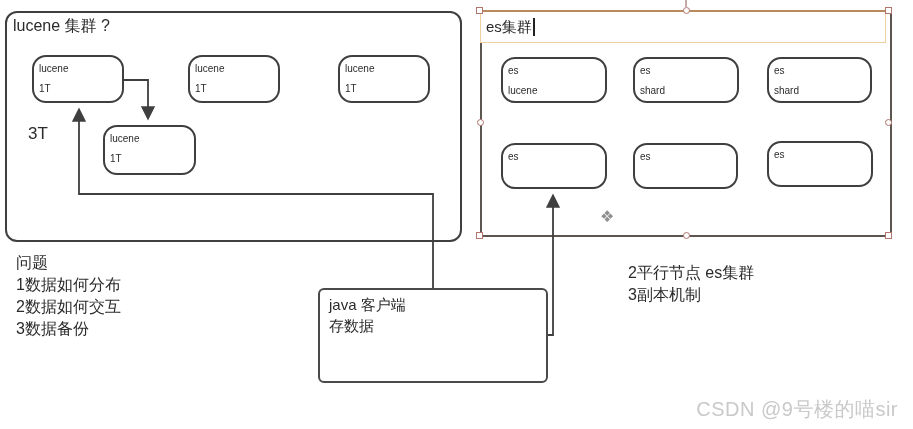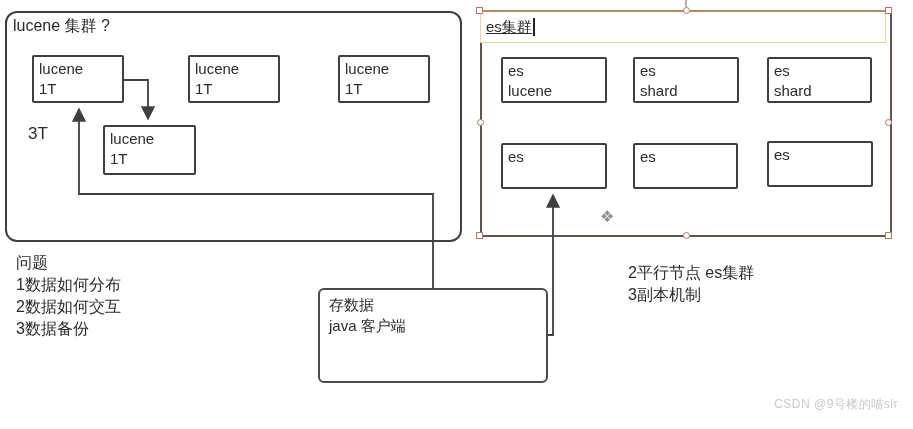--- a/index.html
+++ b/index.html
@@ -9,27 +9,27 @@
   }
   
   .panel{position:absolute;border:2px solid #3f3f3f;border-radius:12px;background:transparent;}
   .lucene-panel{left:5px;top:11px;width:453px;height:227px;}
   .panel-title{position:absolute;left:6px;top:3px;font-size:16px;color:#2b2b2b;white-space:nowrap;}
   .es-panel{left:480px;top:10px;width:408px;height:225px;border:2px solid #5d5550;border-top:none;border-radius:0;}
   
   .es-titlefield{
     position:absolute;left:480px;top:10px;width:406px;height:33px;box-sizing:border-box;
     border:1px solid #f0cfa2;border-top:2px solid #b98a5e;background:#fff;
-    display:flex;align-items:center;padding-left:5px;font-size:15px;color:#2b2b2b;text-decoration:underline;
+    display:flex;align-items:center;padding-left:5px;font-size:15px;color:#2b2b2b;
   }
   .caret{display:inline-block;width:2px;height:18px;background:#222;margin-left:1px;}
   
   .node{
-    position:absolute;box-sizing:border-box;border:2px solid #3f3f3f;border-radius:2px;background:#fff;
-    font-size:15px;line-height:20px;padding:2px 0 0 5px;white-space:pre-line;
+    position:absolute;box-sizing:border-box;border:2px solid #3f3f3f;border-radius:14px;background:#fff;
+    font-size:10px;line-height:20px;padding:2px 0 0 5px;white-space:pre-line;
   }
   .n-l1{left:32px;top:55px;width:92px;height:48px;}
   .n-l2{left:188px;top:55px;width:92px;height:48px;}
   .n-l3{left:338px;top:55px;width:92px;height:48px;}
   .n-l4{left:103px;top:125px;width:93px;height:50px;}
   .n-e1{left:501px;top:57px;width:106px;height:46px;}
   .n-e2{left:633px;top:57px;width:106px;height:46px;}
   .n-e3{left:767px;top:57px;width:105px;height:46px;}
   .n-e4{left:501px;top:143px;width:106px;height:46px;}
   .n-e5{left:633px;top:143px;width:105px;height:46px;}
@@ -47,21 +47,21 @@
   .notes-right{left:628px;top:262px;}
   
   .handle{position:absolute;width:7px;height:7px;box-sizing:border-box;border:1.4px solid #b0756b;background:#fff;z-index:5;}
   .handle.circle{border-radius:50%;}
   .stem{position:absolute;left:685px;top:0;width:2px;height:8px;background:#c2aaa6;z-index:5;}
   
   .move-glyph{position:absolute;left:600px;top:209px;font-size:16px;color:#8f8f8f;line-height:16px;}
   
   svg.wires{position:absolute;left:0;top:0;pointer-events:none;z-index:3;}
   
-  .watermark{position:absolute;right:15px;top:396px;font-size:12px;color:#c9c9c9;letter-spacing:0.5px;}
+  .watermark{position:absolute;right:15px;top:396px;font-size:20px;color:#c9c9c9;letter-spacing:0.5px;}
 </style>
 </head>
 <body>
 
 <div class="stage">
 
   <div class="panel lucene-panel">
     <div class="panel-title">lucene 集群 ?</div>
   </div>
 
@@ -92,22 +92,22 @@
   <div class="handle circle" style="left:477px;top:119px;"></div>
   <div class="handle circle" style="left:885px;top:119px;"></div>
   <div class="handle" style="left:476px;top:232px;"></div>
   <div class="handle circle" style="left:683px;top:232px;"></div>
   <div class="handle" style="left:885px;top:232px;"></div>
   <div class="stem"></div>
 
   <div class="move-glyph">❖</div>
 
   <div class="client">
+    <div>java 客户端</div>
     <div>存数据</div>
-    <div>java 客户端</div>
   </div>
 
   <div class="notes notes-left">
     <div>问题</div>
     <div>1数据如何分布</div>
     <div>2数据如何交互</div>
     <div>3数据备份</div>
   </div>
 
   <div class="notes notes-right">

